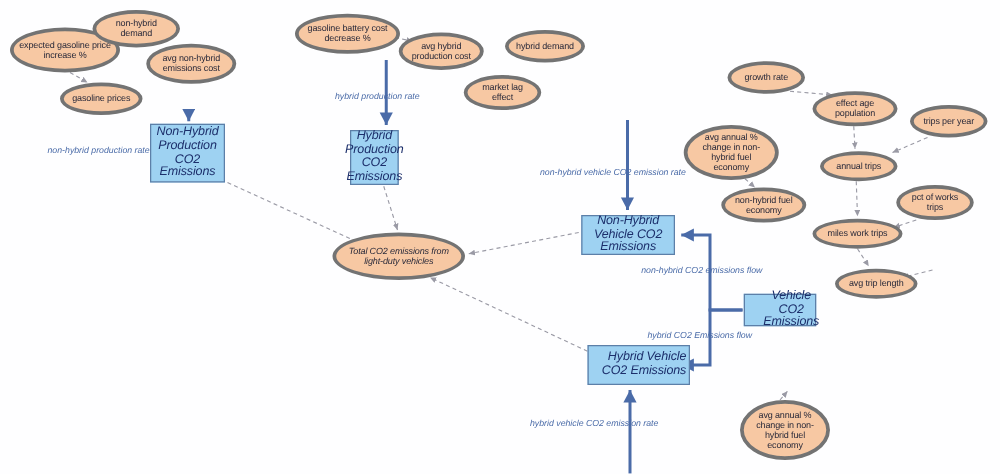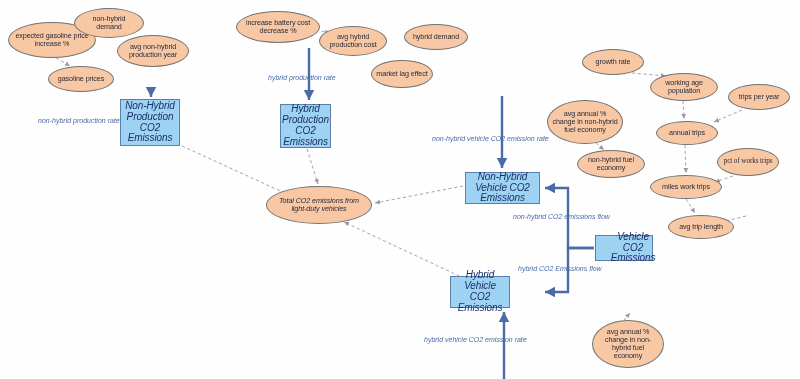--- a/index.html
+++ b/index.html
@@ -25,21 +25,21 @@
     display: flex;
     align-items: center;
     justify-content: center;
     text-align: center;
     color: #22337a;
     line-height: 1.08;
     letter-spacing: -0.1px;
   }
   .ellipse {
     background: #f7c8a3;
-    border: 1px solid #737373;
+    border: 3px solid #737373;
     border-radius: 50%;
     font-size: 7.2px;
     padding: 2px 4px;
     color: #2a2a3a;
   }
   .stock {
     background: #9ed2f2;
     border: 1.2px solid #5c7fa8;
     font-size: 10px;
     font-style: italic;
@@ -93,42 +93,42 @@
       <path d="M 309,48 L 309,100" marker-end="url(#ah-flow)"></path>
       <path d="M 502,96 L 502,168" marker-end="url(#ah-flow)"></path>
       <path d="M 504,379 L 504,312" marker-end="url(#ah-flow)"></path>
       <path d="M 594,248 L 568,248 L 568,188 L 545,188" marker-end="url(#ah-flow)"></path>
       <path d="M 594,248 L 568,248 L 568,292 L 545,292" marker-end="url(#ah-flow)"></path>
     </g>
   </svg>
 
   <div class="node ellipse" style="left:8px;top:22px;width:88px;height:36px;">expected gasoline price increase %</div>
   <div class="node ellipse" style="left:74px;top:8px;width:70px;height:30px;">non-hybrid demand</div>
-  <div class="node ellipse" style="left:117px;top:35px;width:72px;height:32px;">avg non-hybrid production year</div>
+  <div class="node ellipse" style="left:117px;top:35px;width:72px;height:32px;">avg non-hybrid emissions cost</div>
   <div class="node ellipse" style="left:48px;top:66px;width:66px;height:26px;">gasoline prices</div>
-  <div class="node ellipse" style="left:236px;top:11px;width:84px;height:32px;">increase battery cost decrease %</div>
+  <div class="node ellipse" style="left:236px;top:11px;width:84px;height:32px;">gasoline battery cost decrease %</div>
   <div class="node ellipse" style="left:319px;top:26px;width:68px;height:30px;">avg hybrid production cost</div>
   <div class="node ellipse" style="left:404px;top:24px;width:64px;height:26px;">hybrid demand</div>
   <div class="node ellipse" style="left:371px;top:60px;width:62px;height:28px;">market lag effect</div>
   <div class="node ellipse" style="left:582px;top:49px;width:62px;height:26px;">growth rate</div>
-  <div class="node ellipse" style="left:650px;top:73px;width:68px;height:28px;">working age population</div>
+  <div class="node ellipse" style="left:650px;top:73px;width:68px;height:28px;">effect age population</div>
   <div class="node ellipse" style="left:728px;top:84px;width:62px;height:26px;">trips per year</div>
   <div class="node ellipse" style="left:656px;top:121px;width:62px;height:24px;">annual trips</div>
-  <div class="node ellipse" style="left:717px;top:148px;width:62px;height:28px;font-family:Liberation Serif, serif;">pct of works trips</div>
+  <div class="node ellipse" style="left:717px;top:148px;width:62px;height:28px;">pct of works trips</div>
   <div class="node ellipse" style="left:650px;top:175px;width:72px;height:24px;">miles work trips</div>
   <div class="node ellipse" style="left:668px;top:215px;width:66px;height:24px;">avg trip length</div>
   <div class="node ellipse" style="left:547px;top:100px;width:76px;height:44px;">avg annual % change in non-hybrid fuel economy</div>
   <div class="node ellipse" style="left:577px;top:150px;width:68px;height:28px;">non-hybrid fuel economy</div>
   <div class="node ellipse" style="left:592px;top:320px;width:72px;height:48px;">avg annual % change in non-hybrid fuel economy</div>
   <div class="node ellipse" style="left:266px;top:186px;width:106px;height:38px;font-style:italic;">Total CO2 emissions from light-duty vehicles</div>
 
   <div class="node stock" style="left:120px;top:99px;width:60px;height:47px;">Non-Hybrid Production CO2 Emissions</div>
-  <div class="node stock" style="left:280px;top:104px;width:51px;height:44px;">Hybrid Production CO2 Emissions</div>
+  <div class="node stock" style="left:280px;top:104px;width:39px;height:44px;">Hybrid Production CO2 Emissions</div>
   <div class="node stock" style="left:465px;top:172px;width:75px;height:32px;">Non-Hybrid Vehicle CO2 Emissions</div>
-  <div class="node stock" style="left:450px;top:276px;width:60px;height:32px;">Hybrid Vehicle CO2 Emissions</div>
+  <div class="node stock" style="left:470px;top:276px;width:82px;height:32px;text-align:right;">Hybrid Vehicle CO2 Emissions</div>
   <div class="node stock" style="left:595px;top:235px;width:58px;height:26px;padding-left:20px;">Vehicle CO2 Emissions</div>
 
   <div class="flow-label" style="left:38px;top:117px;">non-hybrid production rate</div>
   <div class="flow-label" style="left:268px;top:74px;">hybrid production rate</div>
   <div class="flow-label" style="left:432px;top:135px;">non-hybrid vehicle CO2 emission rate</div>
   <div class="flow-label" style="left:513px;top:213px;">non-hybrid CO2 emissions flow</div>
   <div class="flow-label" style="left:518px;top:265px;">hybrid CO2 Emissions flow</div>
   <div class="flow-label" style="left:424px;top:336px;">hybrid vehicle CO2 emission rate</div>
 
 </div>

